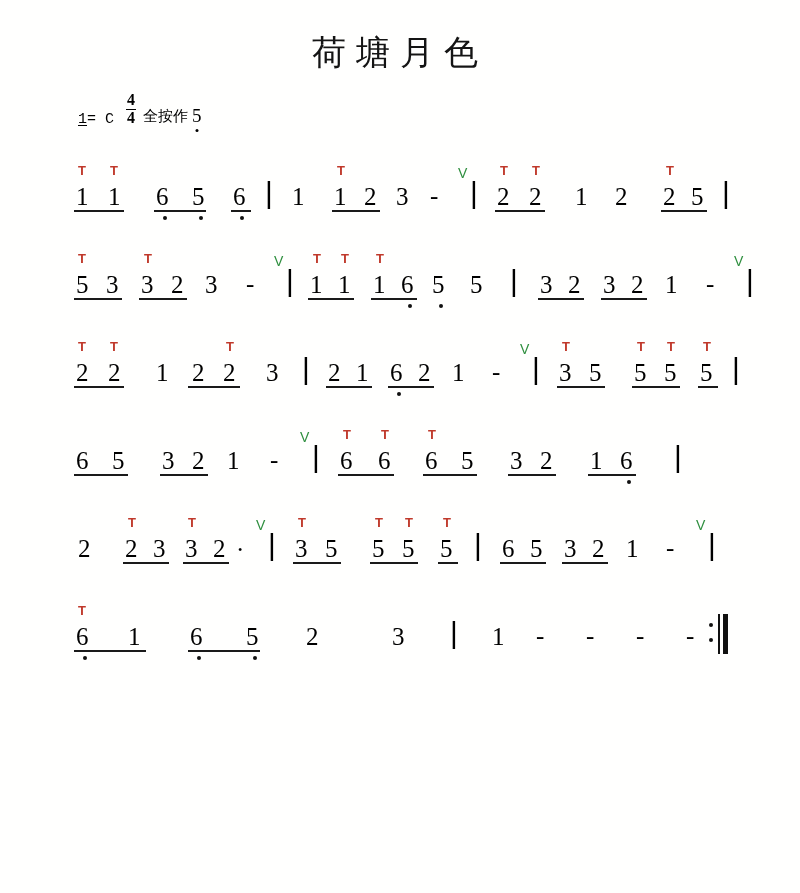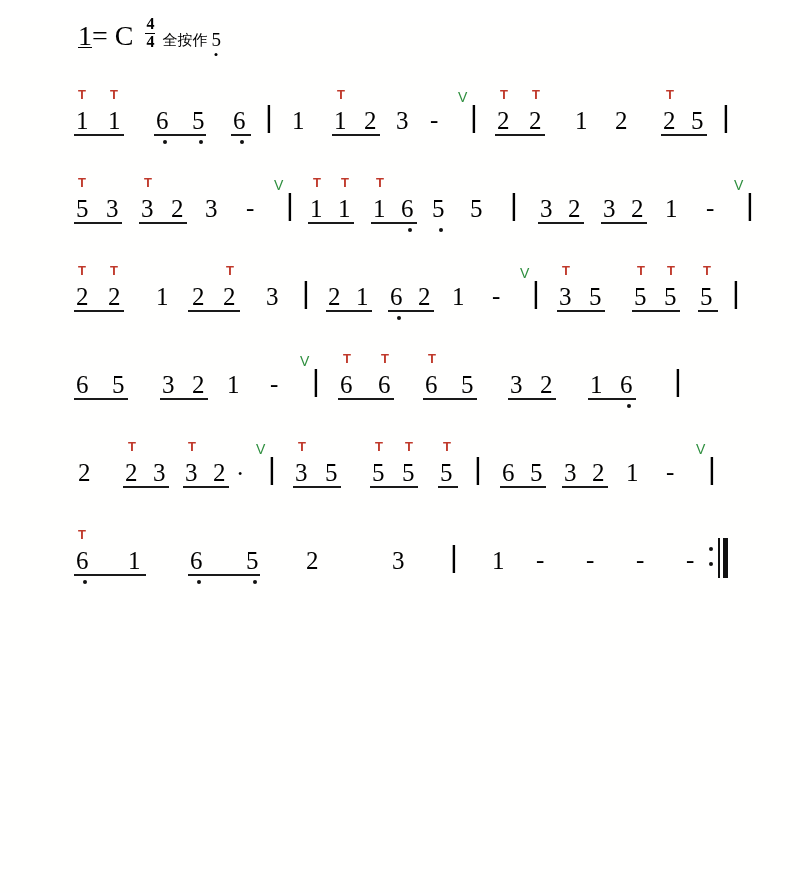--- a/index.html
+++ b/index.html
@@ -31,22 +31,22 @@
     color: #141414;
   }
   .meta {
     margin: 22px 0 0 78px;
     display: flex;
     align-items: flex-end;
     font-size: 19px;
     height: 30px;
   }
   .meta .keysig {
-    font-family: Liberation Serif, serif;
-    font-size: 28px;
+    font-family: Liberation Mono, monospace;
+    font-size: 15px;
     position: relative;
   }
   .meta .keysig .one {
     text-decoration: underline;
     text-decoration-thickness: 1px;
     text-underline-offset: 2px;
   }
   .meta .timesig {
     display: inline-flex;
     flex-direction: column;
@@ -181,20 +181,21 @@
     border-radius: 50%;
     background: #111;
     margin-bottom: 11px;
   }
 </style>
 </head>
 <body>
 
 <div class="sheet">
 
+  <div class="title">荷塘月色</div>
 
   <div class="meta">
     <span class="keysig">
       <span class="one">1</span><span>=</span>&nbsp;<span>C</span>
     </span>
     <span class="timesig">
       <span class="num">4</span>
       <span class="den">4</span>
     </span>
     <span class="note">全按作</span>

